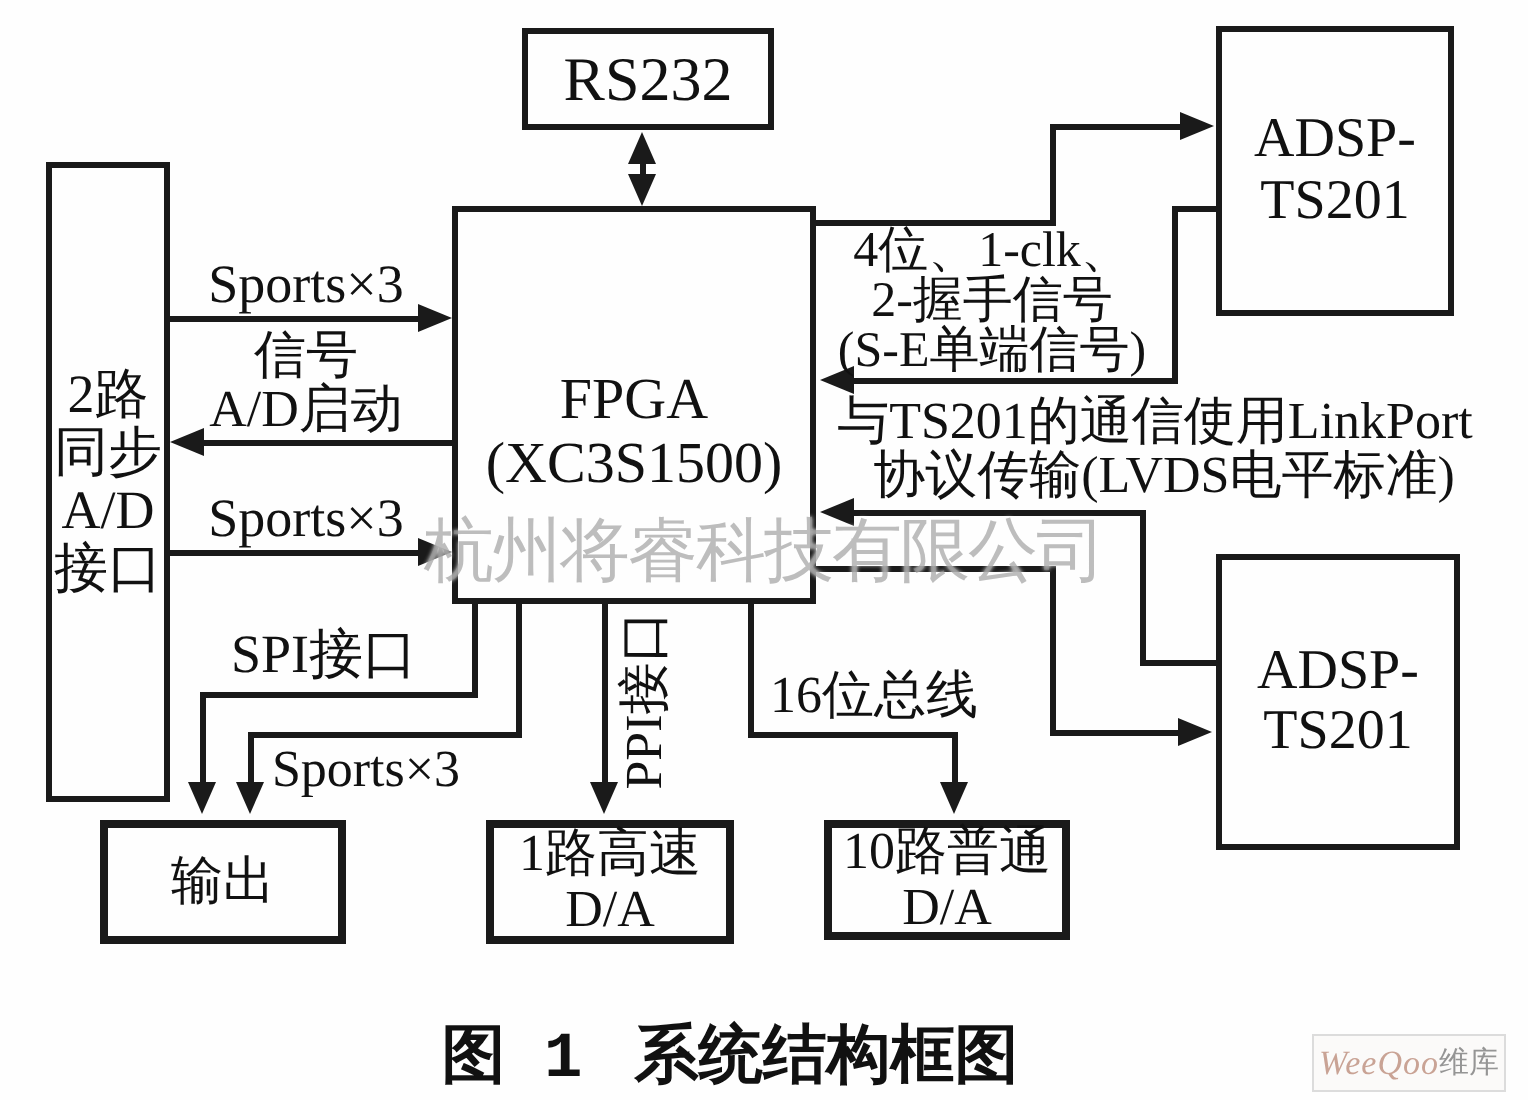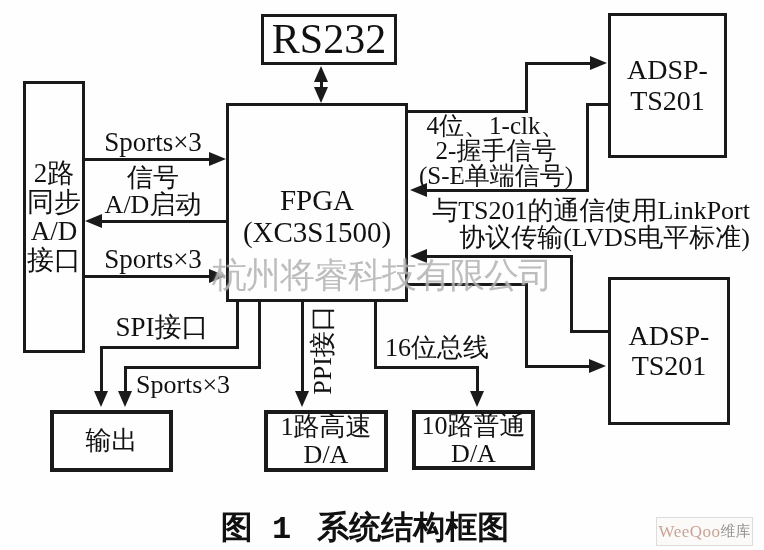--- a/index.html
+++ b/index.html
@@ -37,35 +37,35 @@
   .caption {
     position:absolute; left:180px; top:506px; width:370px;
     text-align:center; font-weight:bold; font-size:32px; white-space:nowrap;font-family:Liberation Mono, monospace;
   }
   .caption .gap { display:inline-block; width:26px; }
   .badge {
     position:absolute; left:656px; top:517px; width:97px; height:29px;
     box-sizing:border-box; border:1px solid #dcdcdc; background:#fbfaf9;
     display:flex; align-items:center; justify-content:center; white-space:nowrap;
   }
-  .badge .brand { font-size:17px; color:#c9a395; letter-spacing:0.5px; }
+  .badge .brand { font-style:italic; font-size:17px; color:#c9a395; letter-spacing:0.5px; }
   .badge .suffix { font-size:15px; color:#959595; }
 </style>
 </head>
 <body>
 
 <div id="stage">
 
   <div class="watermark">杭州将睿科技有限公司</div>
 
-  <div class="box" style="left:261px; top:14px; width:136px; height:51px; font-size:42px;">
+  <div class="box" style="left:261px; top:14px; width:126px; height:51px; font-size:31px;">
     <span>RS232</span>
   </div>
 
-  <div class="box" style="left:23px; top:81px; width:62px; height:272px; font-size:27px;">
+  <div class="box" style="left:23px; top:81px; width:62px; height:320px; font-size:27px;">
     <span>2路</span>
     <span>同步</span>
     <span>A/D</span>
     <span>接口</span>
   </div>
 
   <div class="box" style="left:226px; top:103px; width:182px; height:199px; font-size:29px; padding-top:28px;">
     <span>FPGA</span>
     <span>(XC3S1500)</span>
   </div>
@@ -77,21 +77,21 @@
 
   <div class="box" style="left:608px; top:277px; width:122px; height:148px; font-size:28px;">
     <span>ADSP-</span>
     <span>TS201</span>
   </div>
 
   <div class="box thick" style="left:50px; top:410px; width:123px; height:62px; font-size:26px;">
     <span>输出</span>
   </div>
 
-  <div class="box thick" style="left:243px; top:410px; width:124px; height:62px; font-size:26px;margin-left:21px;">
+  <div class="box thick" style="left:243px; top:410px; width:124px; height:62px; font-size:26px;">
     <span>1路高速</span>
     <span>D/A</span>
   </div>
 
   <div class="box thick" style="left:412px; top:410px; width:123px; height:60px; font-size:26px;">
     <span>10路普通</span>
     <span>D/A</span>
   </div>
 
   <div class="v" style="left:320px; top:76px; height:16px;"></div>
@@ -161,21 +161,21 @@
   <div class="vtext">PPI接口</div>
 
   <div class="lbl" style="left:381px; top:335px; width:112px; font-size:26px;">16位总线</div>
 
   <div class="lbl" style="left:405px; top:113px; width:182px; font-size:25px; line-height:1.0;">
     <div>4位、1-clk、</div>
     <div>2-握手信号</div>
     <div>(S-E单端信号)</div>
   </div>
 
-  <div class="lbl" style="left:405px; top:198px; width:345px; font-size:26px; text-align:right; line-height:1.02;">
+  <div class="lbl" style="left:405px; top:198px; width:345px; font-size:26px; text-align:center; line-height:1.02;">
     <div>与TS201的通信使用LinkPort</div>
     <div style="padding-left:9px;">协议传输(LVDS电平标准)</div>
   </div>
 
   <div class="caption">
     <span>图 1</span><span class="gap"></span><span>系统结构框图</span>
   </div>
 
   <div class="badge">
     <span class="brand">WeeQoo</span>

